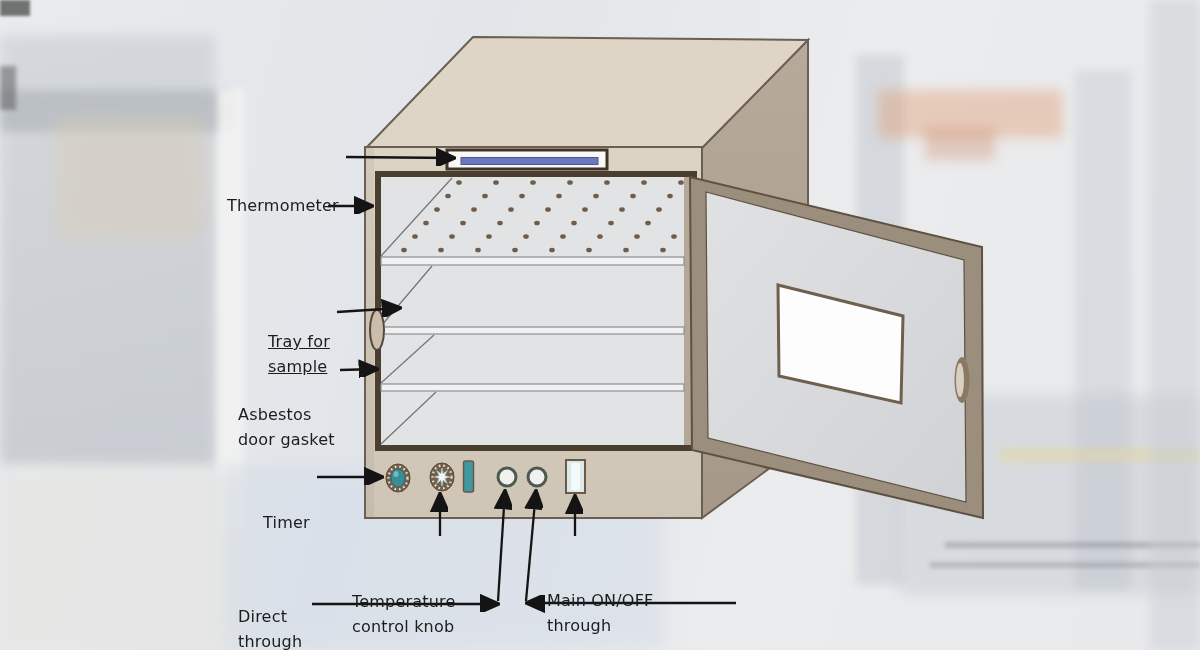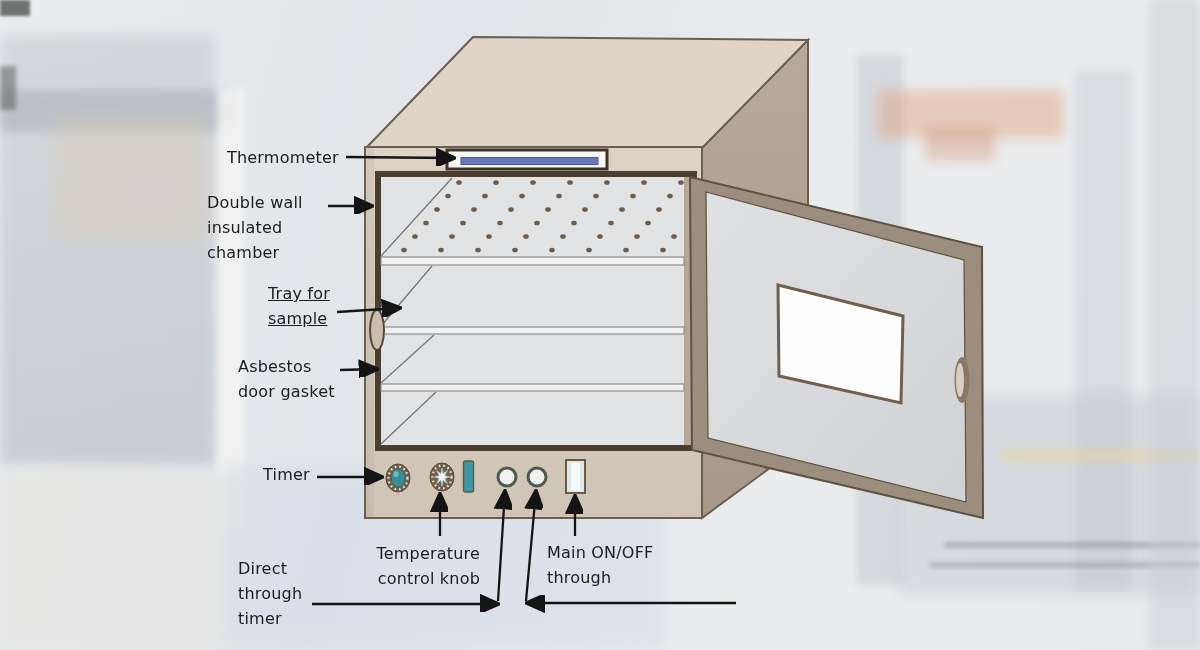--- a/index.html
+++ b/index.html
@@ -1,20 +1,20 @@
 <!DOCTYPE html>
 <html><head>
 <meta charset="utf-8">
 <style>
   html,body{margin:0;padding:0;}
   body{width:1200px;height:650px;overflow:hidden;font-family:"DejaVu Sans","Liberation Sans",sans-serif;}
   .stage{position:relative;width:1200px;height:650px;background:linear-gradient(105deg,#e9ebed 0%,#e2e5e9 35%,#ebeced 65%,#e7e9eb 100%);overflow:hidden;}
   .bg{position:absolute;pointer-events:none;}
   .diagram-svg{position:absolute;left:0;top:0;}
-  .lbl{position:absolute;font-size:16px;line-height:25px;color:#1c1c1c;letter-spacing:.2px;white-space:pre-line;}
+  .lbl{position:absolute;font-size:16px;line-height:25px;color:#1c1c1c;letter-spacing:.2px;white-space:pre-line;margin-top:48px;}
 </style>
 </head>
 <body>
 
 <div class="stage">
 
   <div class="bg" style="left:0;top:35px;width:215px;height:430px;background:linear-gradient(#c2c7cd,#adb3bb);opacity:.5;filter:blur(6px);"></div>
   <div class="bg" style="left:0;top:90px;width:235px;height:42px;background:#99a0a8;opacity:.4;filter:blur(4px);"></div>
   <div class="bg" style="left:55px;top:118px;width:150px;height:120px;background:#d8cdb9;opacity:.5;filter:blur(9px);"></div>
   <div class="bg" style="left:0;top:0;width:30px;height:16px;background:#4a4a4a;opacity:.75;filter:blur(1.5px);"></div>
@@ -175,28 +175,25 @@
       <line x1="440" y1="536" x2="440" y2="494" marker-end="url(#ah)"></line>
       <line x1="575" y1="536" x2="575" y2="496" marker-end="url(#ah)"></line>
       <line x1="312" y1="604" x2="498" y2="604" marker-end="url(#ah)"></line>
       <line x1="498" y1="601" x2="505" y2="491" marker-end="url(#ah)"></line>
       <line x1="736" y1="603" x2="527" y2="603" marker-end="url(#ah)"></line>
       <line x1="526" y1="601" x2="536" y2="491" marker-end="url(#ah)"></line>
     </g>
   </svg>
 
   <div class="lbl" style="left:227px;top:145px;">Thermometer</div>
-  <div class="lbl" style="left:207px;top:190px;">Double wall
-insulated
-chamber</div>
   <div class="lbl" style="left:268px;top:281px;text-decoration:underline;">Tray for
 sample</div>
   <div class="lbl" style="left:238px;top:354px;">Asbestos
 door gasket</div>
   <div class="lbl" style="left:263px;top:462px;">Timer</div>
-  <div class="lbl" style="left:352px;top:541px;width:128px;text-align:right;">Temperature
+  <div class="lbl" style="left:352px;top:541px;width:128px;text-align:left;">Temperature
 control knob</div>
   <div class="lbl" style="left:238px;top:556px;">Direct
 through
 timer</div>
   <div class="lbl" style="left:547px;top:540px;">Main ON/OFF
 through</div>
 </div>
 
 </body></html>

